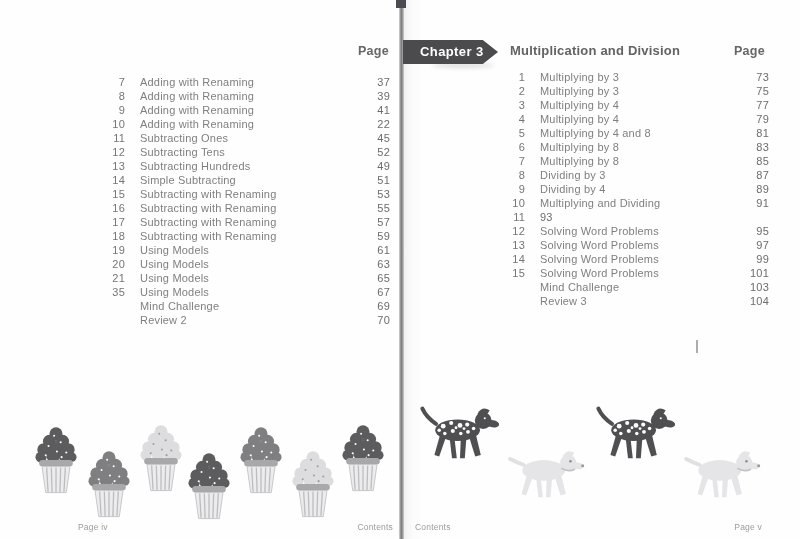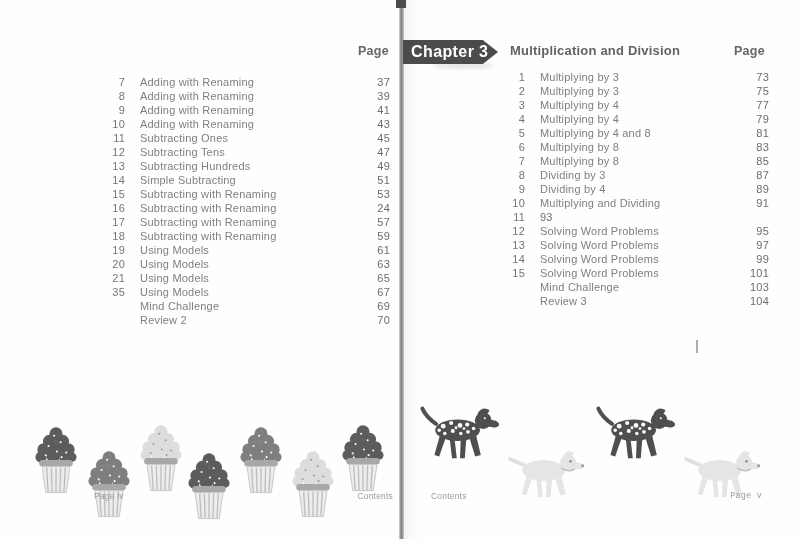--- a/index.html
+++ b/index.html
@@ -20,41 +20,41 @@
 
   
   .page-col-header { position:absolute; font-size:12.5px; font-weight:600;
                      color:#666; letter-spacing:.3px; }
   .page-left  .page-col-header { top:44px; right:11px; }
   .page-right .page-col-header { top:44px; right:35px; }
 
   .chapter-banner { position:absolute; left:-1px; top:40px; width:95px; height:24px;
                     background:#4b4b4d; color:#fff;
                     clip-path:polygon(0 0, 84% 0, 100% 50%, 84% 100%, 0 100%);
-                    font-size:16px; font-weight:700; line-height:24px;
-                    padding-left:8px; letter-spacing:.4px; z-index:2; }
+                    font-size:13px; font-weight:700; line-height:24px;
+                    padding-left:17px; letter-spacing:.4px; z-index:2; }
   .banner-shadow { position:absolute; left:28px; top:63px; width:62px; height:5px;
                    background:rgba(0,0,0,.13); filter:blur(2px); border-radius:50%; }
   .chapter-title { position:absolute; left:106px; top:43px; font-size:13px;
                    font-weight:600; color:#636363; letter-spacing:.2px;text-align:right; }
 
   
   .toc { position:absolute; }
   .page-left  .toc { top:75px; left:104px; width:286px; }
   .page-right .toc { top:70px; left:100px; width:265px; }
   .toc-row { display:flex; align-items:center; height:14px; font-size:11px;
              color:#7f7f7f; letter-spacing:.2px; }
   .toc-num  { width:21px; text-align:right; margin-right:15px; color:#757575; }
   .toc-title{ flex:1; white-space:nowrap; }
   .toc-page { text-align:right; color:#6c6c6c; }
 
   
-  .footer { position:absolute; top:491px; font-size:8.5px; color:#9b9b9b; letter-spacing:.2px;margin-left:16px; }
+  .footer { position:absolute; top:522px; font-size:8.5px; color:#9b9b9b; letter-spacing:.2px; }
   .f-ll { left:78px; }  .f-lr { right:7px; }
-  .f-rl { left:11px; }  .f-rr { right:38px;font-family:Liberation Mono, monospace; }
+  .f-rl { left:11px; }  .f-rr { right:38px; }
 
   
   .cupcakes { position:absolute; left:0; top:414px; width:400px; height:96px; }
   .cupcake { position:absolute; width:56px; height:78px; }
   .cupcake svg { width:100%; height:100%; }
   .frost-dark  .frost { fill:#5c5c5e; } .frost-dark  .sprinkle { fill:#fdfdfd; }
   .frost-mid   .frost { fill:#7f7f82; } .frost-mid   .sprinkle { fill:#fdfdfd; }
   .frost-light .frost { fill:#dddddf; } .frost-light .sprinkle { fill:#9e9ea1; }
   .cup-body { fill:#ececee; stroke:#c4c4c7; stroke-width:1; }
   .cup-rim  { fill:#a8a8ab; }
@@ -95,51 +95,51 @@
           <span class="toc-page">39</span>
         </div>
       <div class="toc-row">
           <span class="toc-num">9</span>
           <span class="toc-title">Adding with Renaming</span>
           <span class="toc-page">41</span>
         </div>
       <div class="toc-row">
           <span class="toc-num">10</span>
           <span class="toc-title">Adding with Renaming</span>
-          <span class="toc-page">43</span>
+          <span class="toc-page">22</span>
         </div>
       <div class="toc-row">
           <span class="toc-num">11</span>
           <span class="toc-title">Subtracting Ones</span>
           <span class="toc-page">45</span>
         </div>
       <div class="toc-row">
           <span class="toc-num">12</span>
           <span class="toc-title">Subtracting Tens</span>
-          <span class="toc-page">47</span>
+          <span class="toc-page">52</span>
         </div>
       <div class="toc-row">
           <span class="toc-num">13</span>
           <span class="toc-title">Subtracting Hundreds</span>
           <span class="toc-page">49</span>
         </div>
       <div class="toc-row">
           <span class="toc-num">14</span>
           <span class="toc-title">Simple Subtracting</span>
           <span class="toc-page">51</span>
         </div>
       <div class="toc-row">
           <span class="toc-num">15</span>
           <span class="toc-title">Subtracting with Renaming</span>
           <span class="toc-page">53</span>
         </div>
       <div class="toc-row">
           <span class="toc-num">16</span>
           <span class="toc-title">Subtracting with Renaming</span>
-          <span class="toc-page">24</span>
+          <span class="toc-page">55</span>
         </div>
       <div class="toc-row">
           <span class="toc-num">17</span>
           <span class="toc-title">Subtracting with Renaming</span>
           <span class="toc-page">57</span>
         </div>
       <div class="toc-row">
           <span class="toc-num">18</span>
           <span class="toc-title">Subtracting with Renaming</span>
           <span class="toc-page">59</span>

